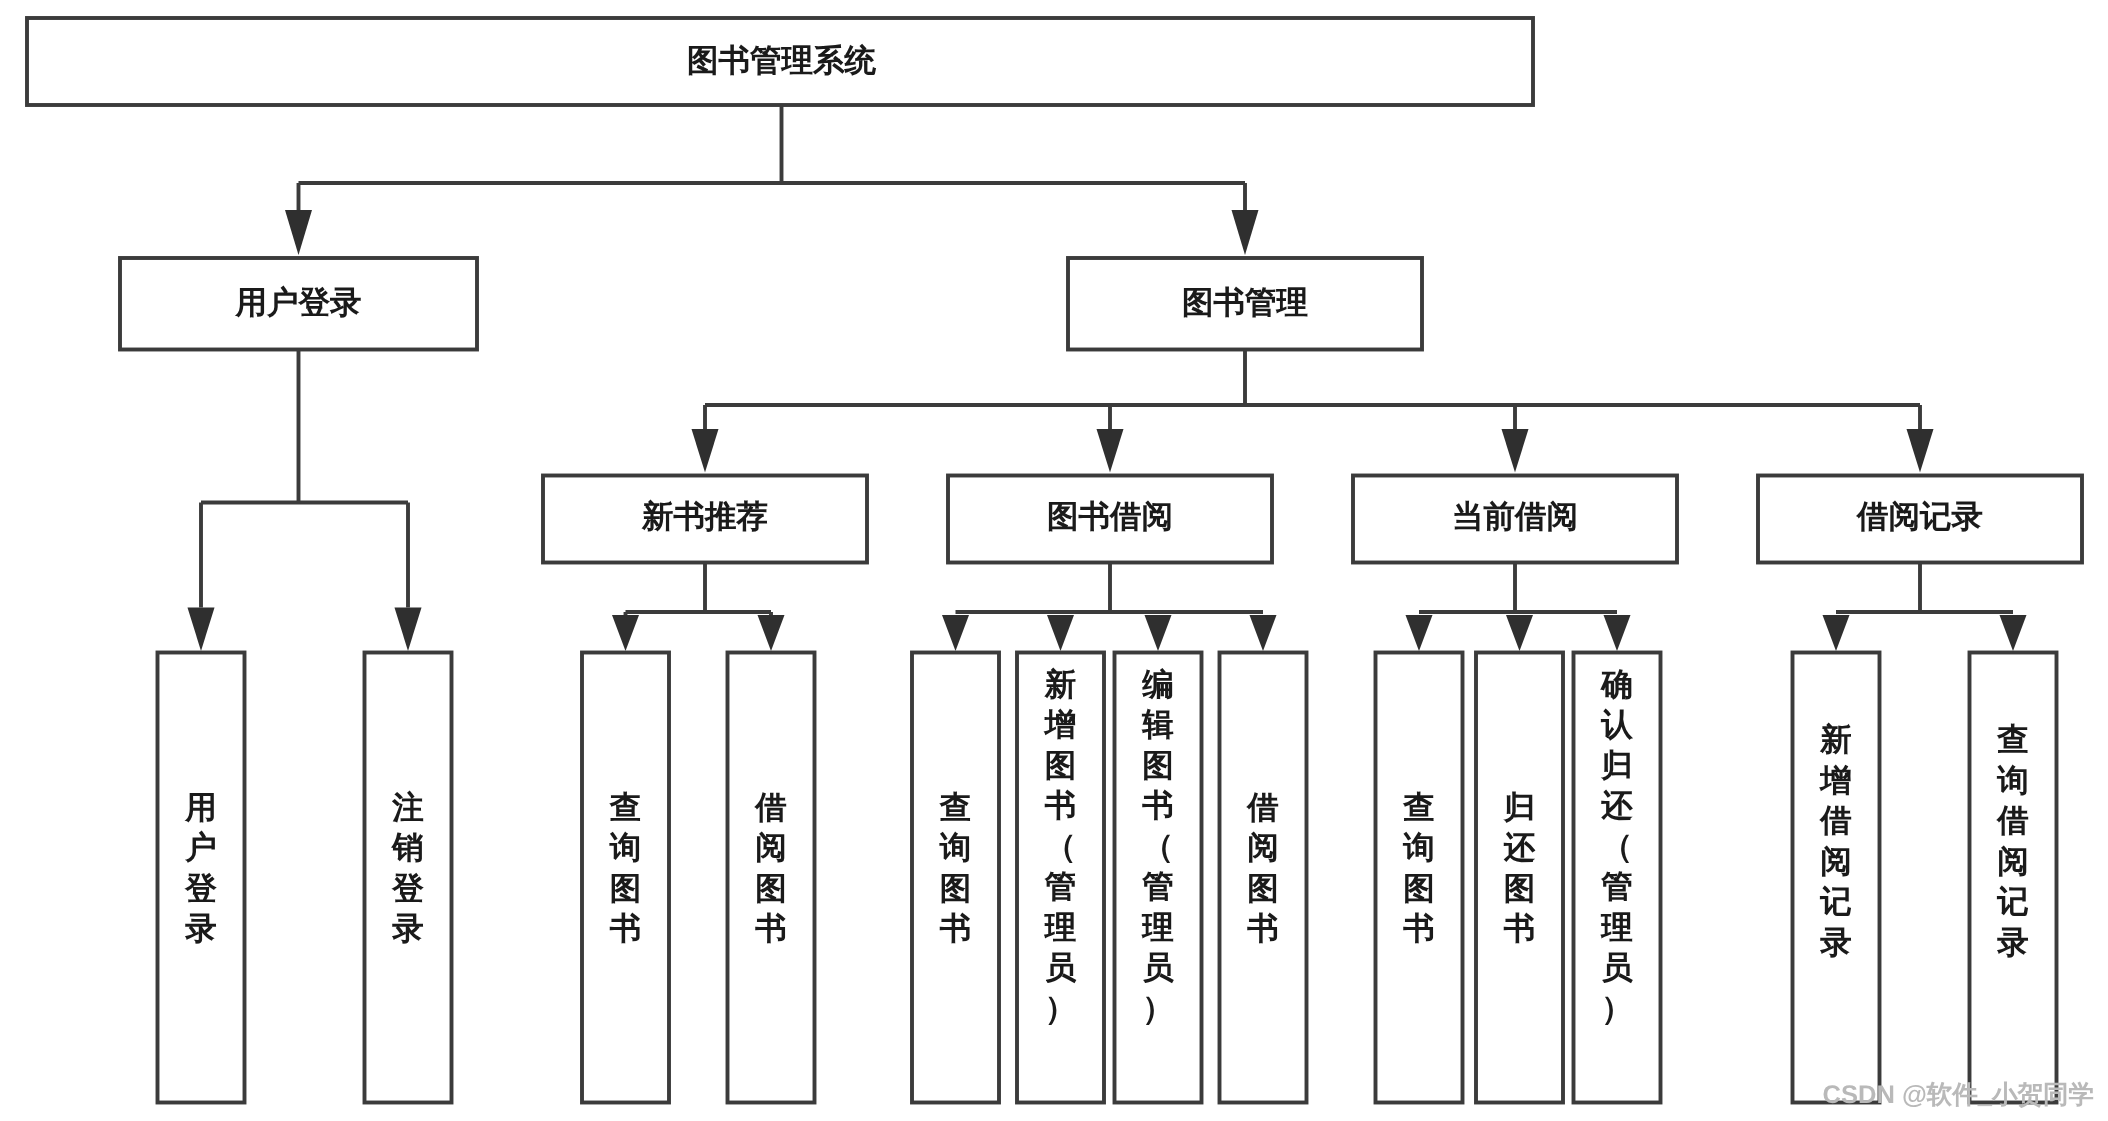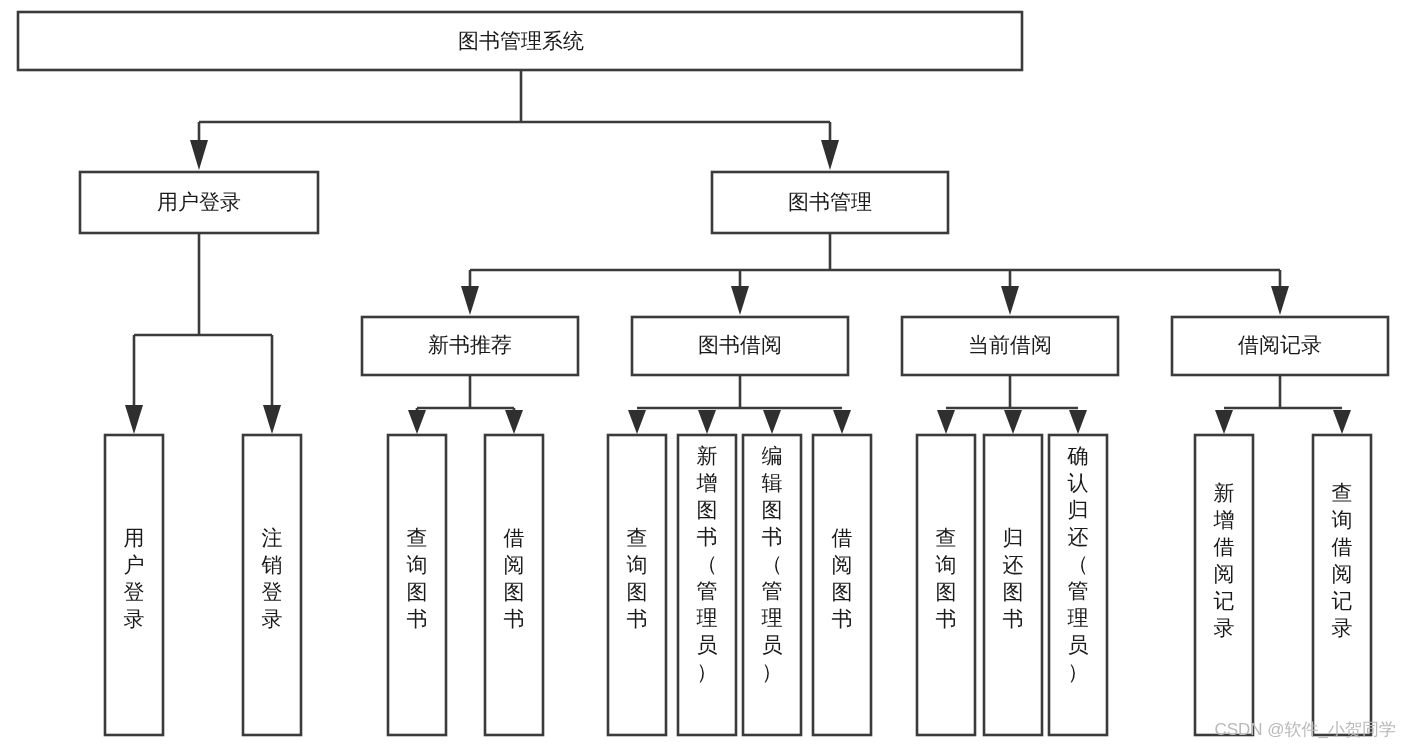--- a/index.html
+++ b/index.html
@@ -13,20 +13,21 @@
     font-family: "Liberation Sans", "DejaVu Sans", sans-serif;
     overflow: hidden;
     position: relative;
   }
   #diagram-root {
     position: absolute;
     left: 0;
     top: 0;
     width: 1405px;
     height: 747px;
+    font-weight: bold;
   }
   svg {
     display: block;
   }
   .node-box {
     fill: #ffffff;
     stroke: #3b3b3b;
     stroke-width: 2.6;
   }
   .connector {

